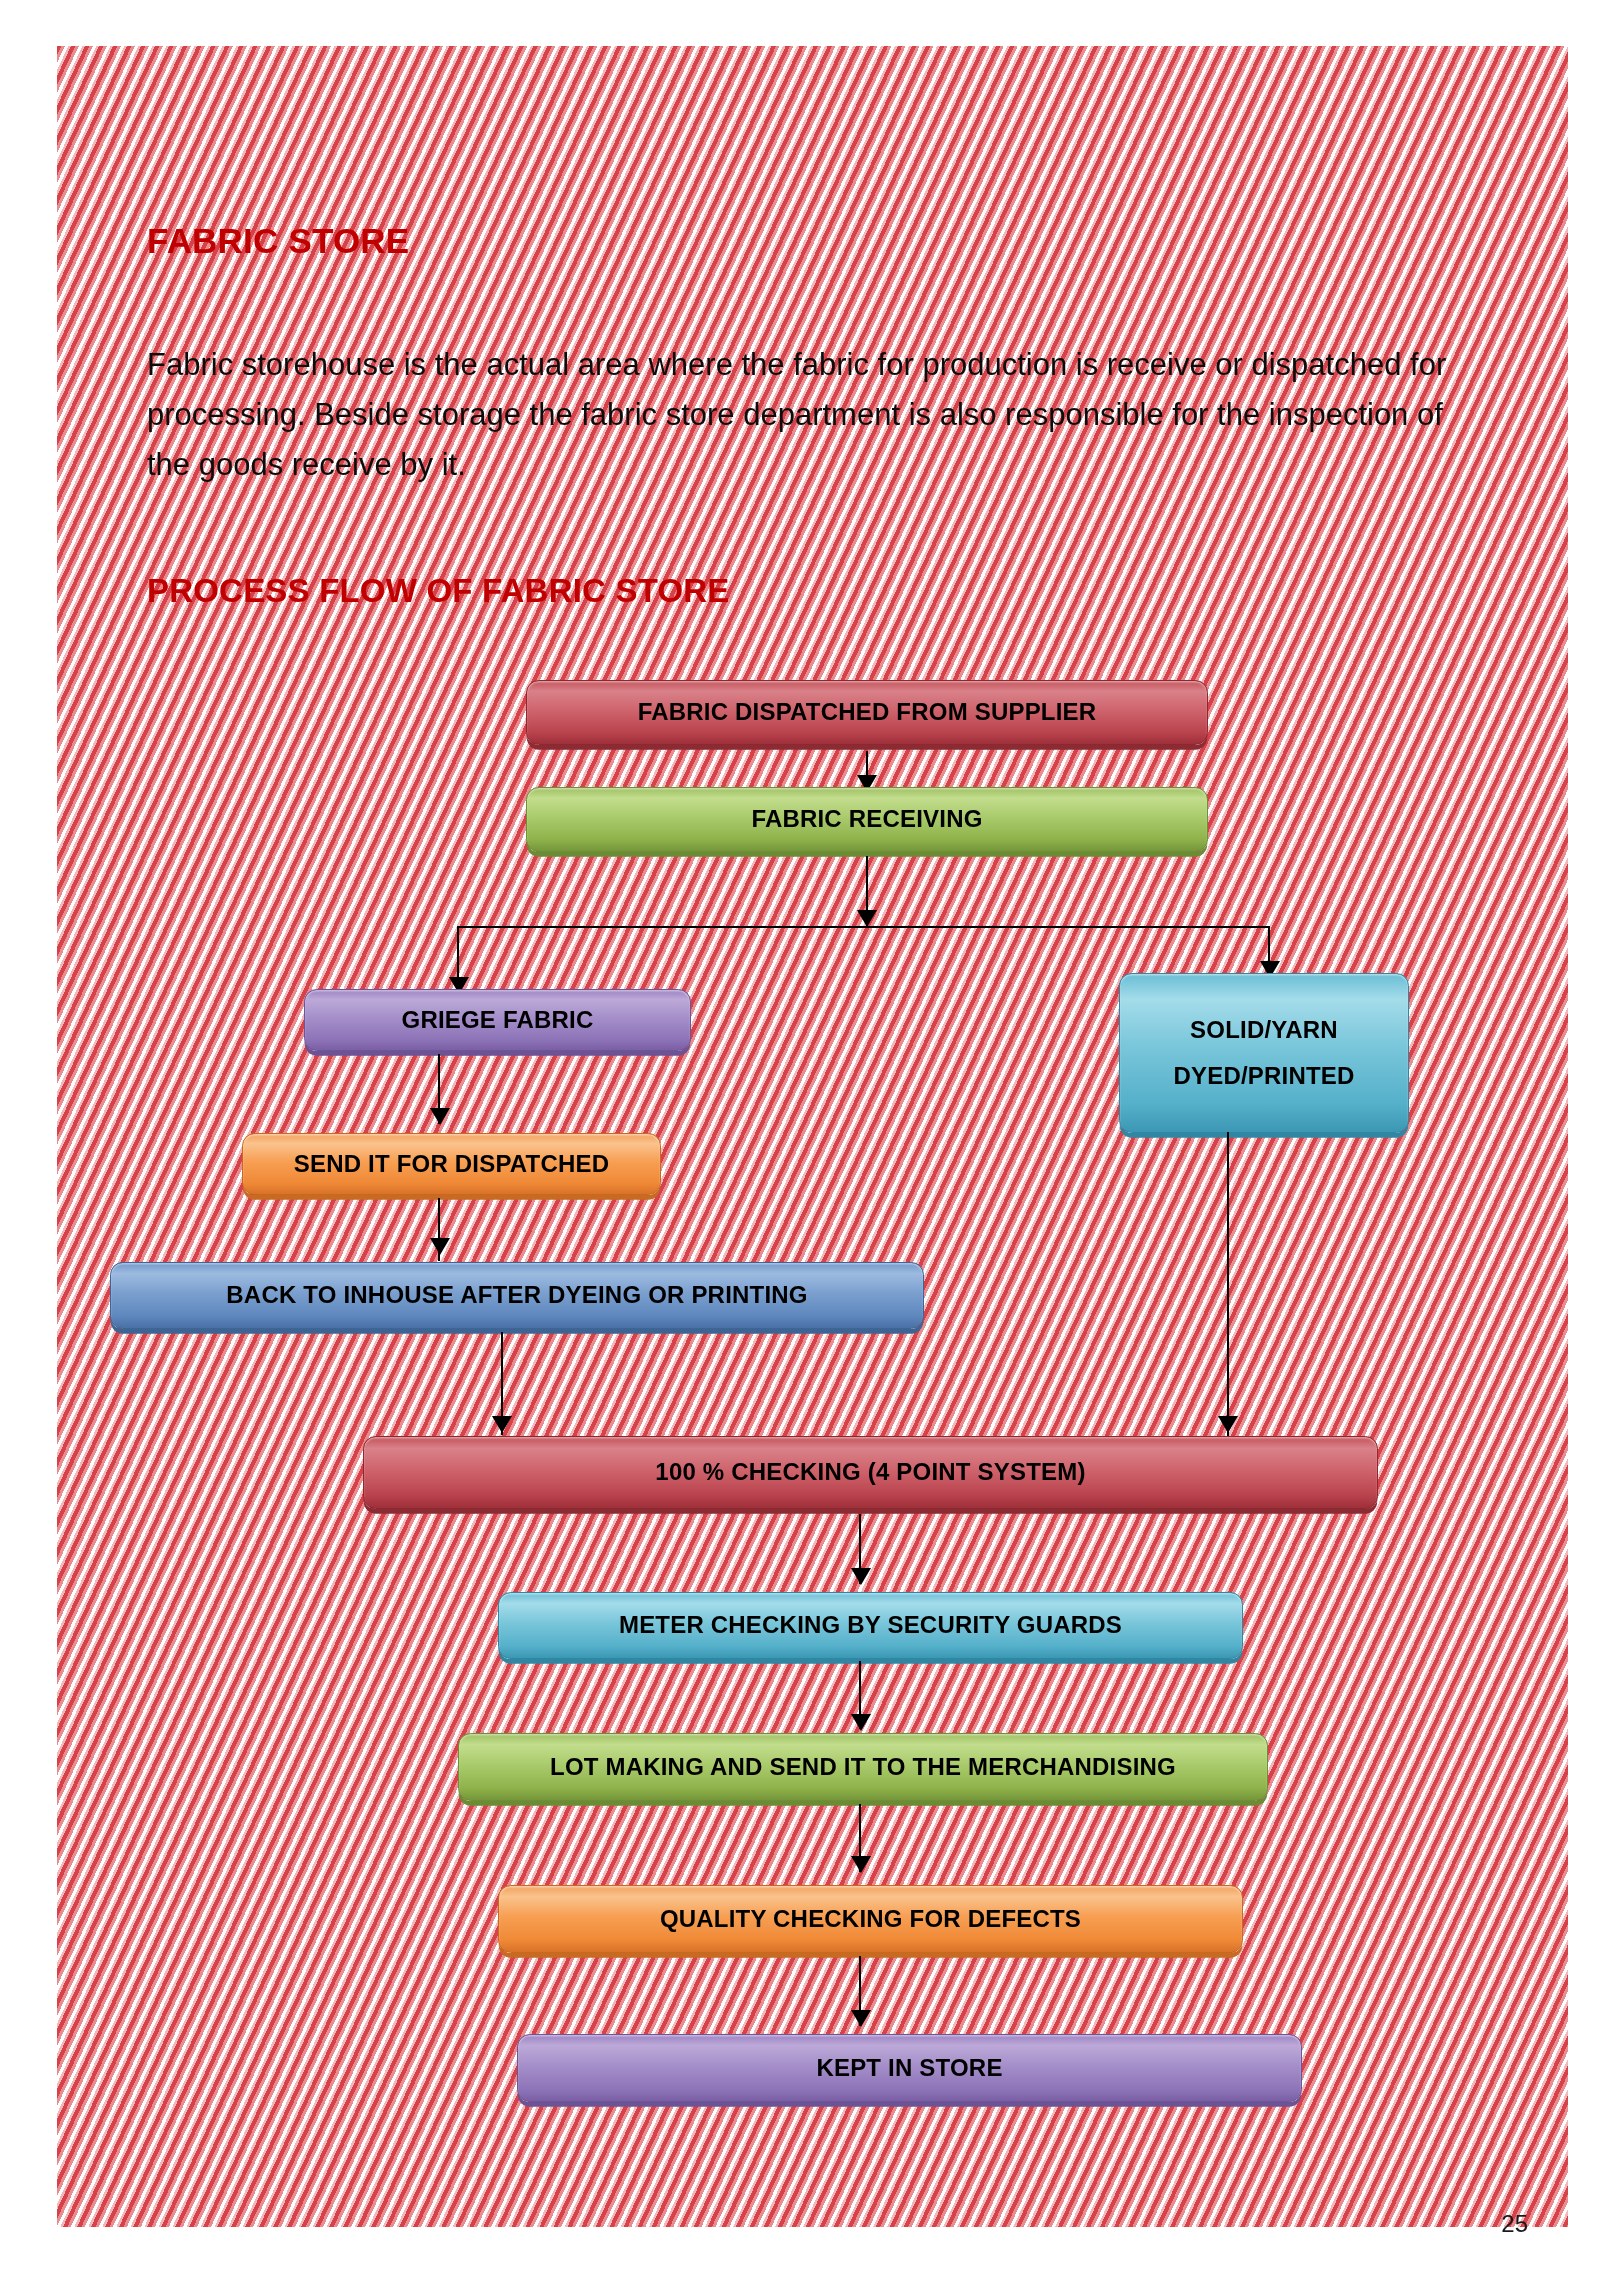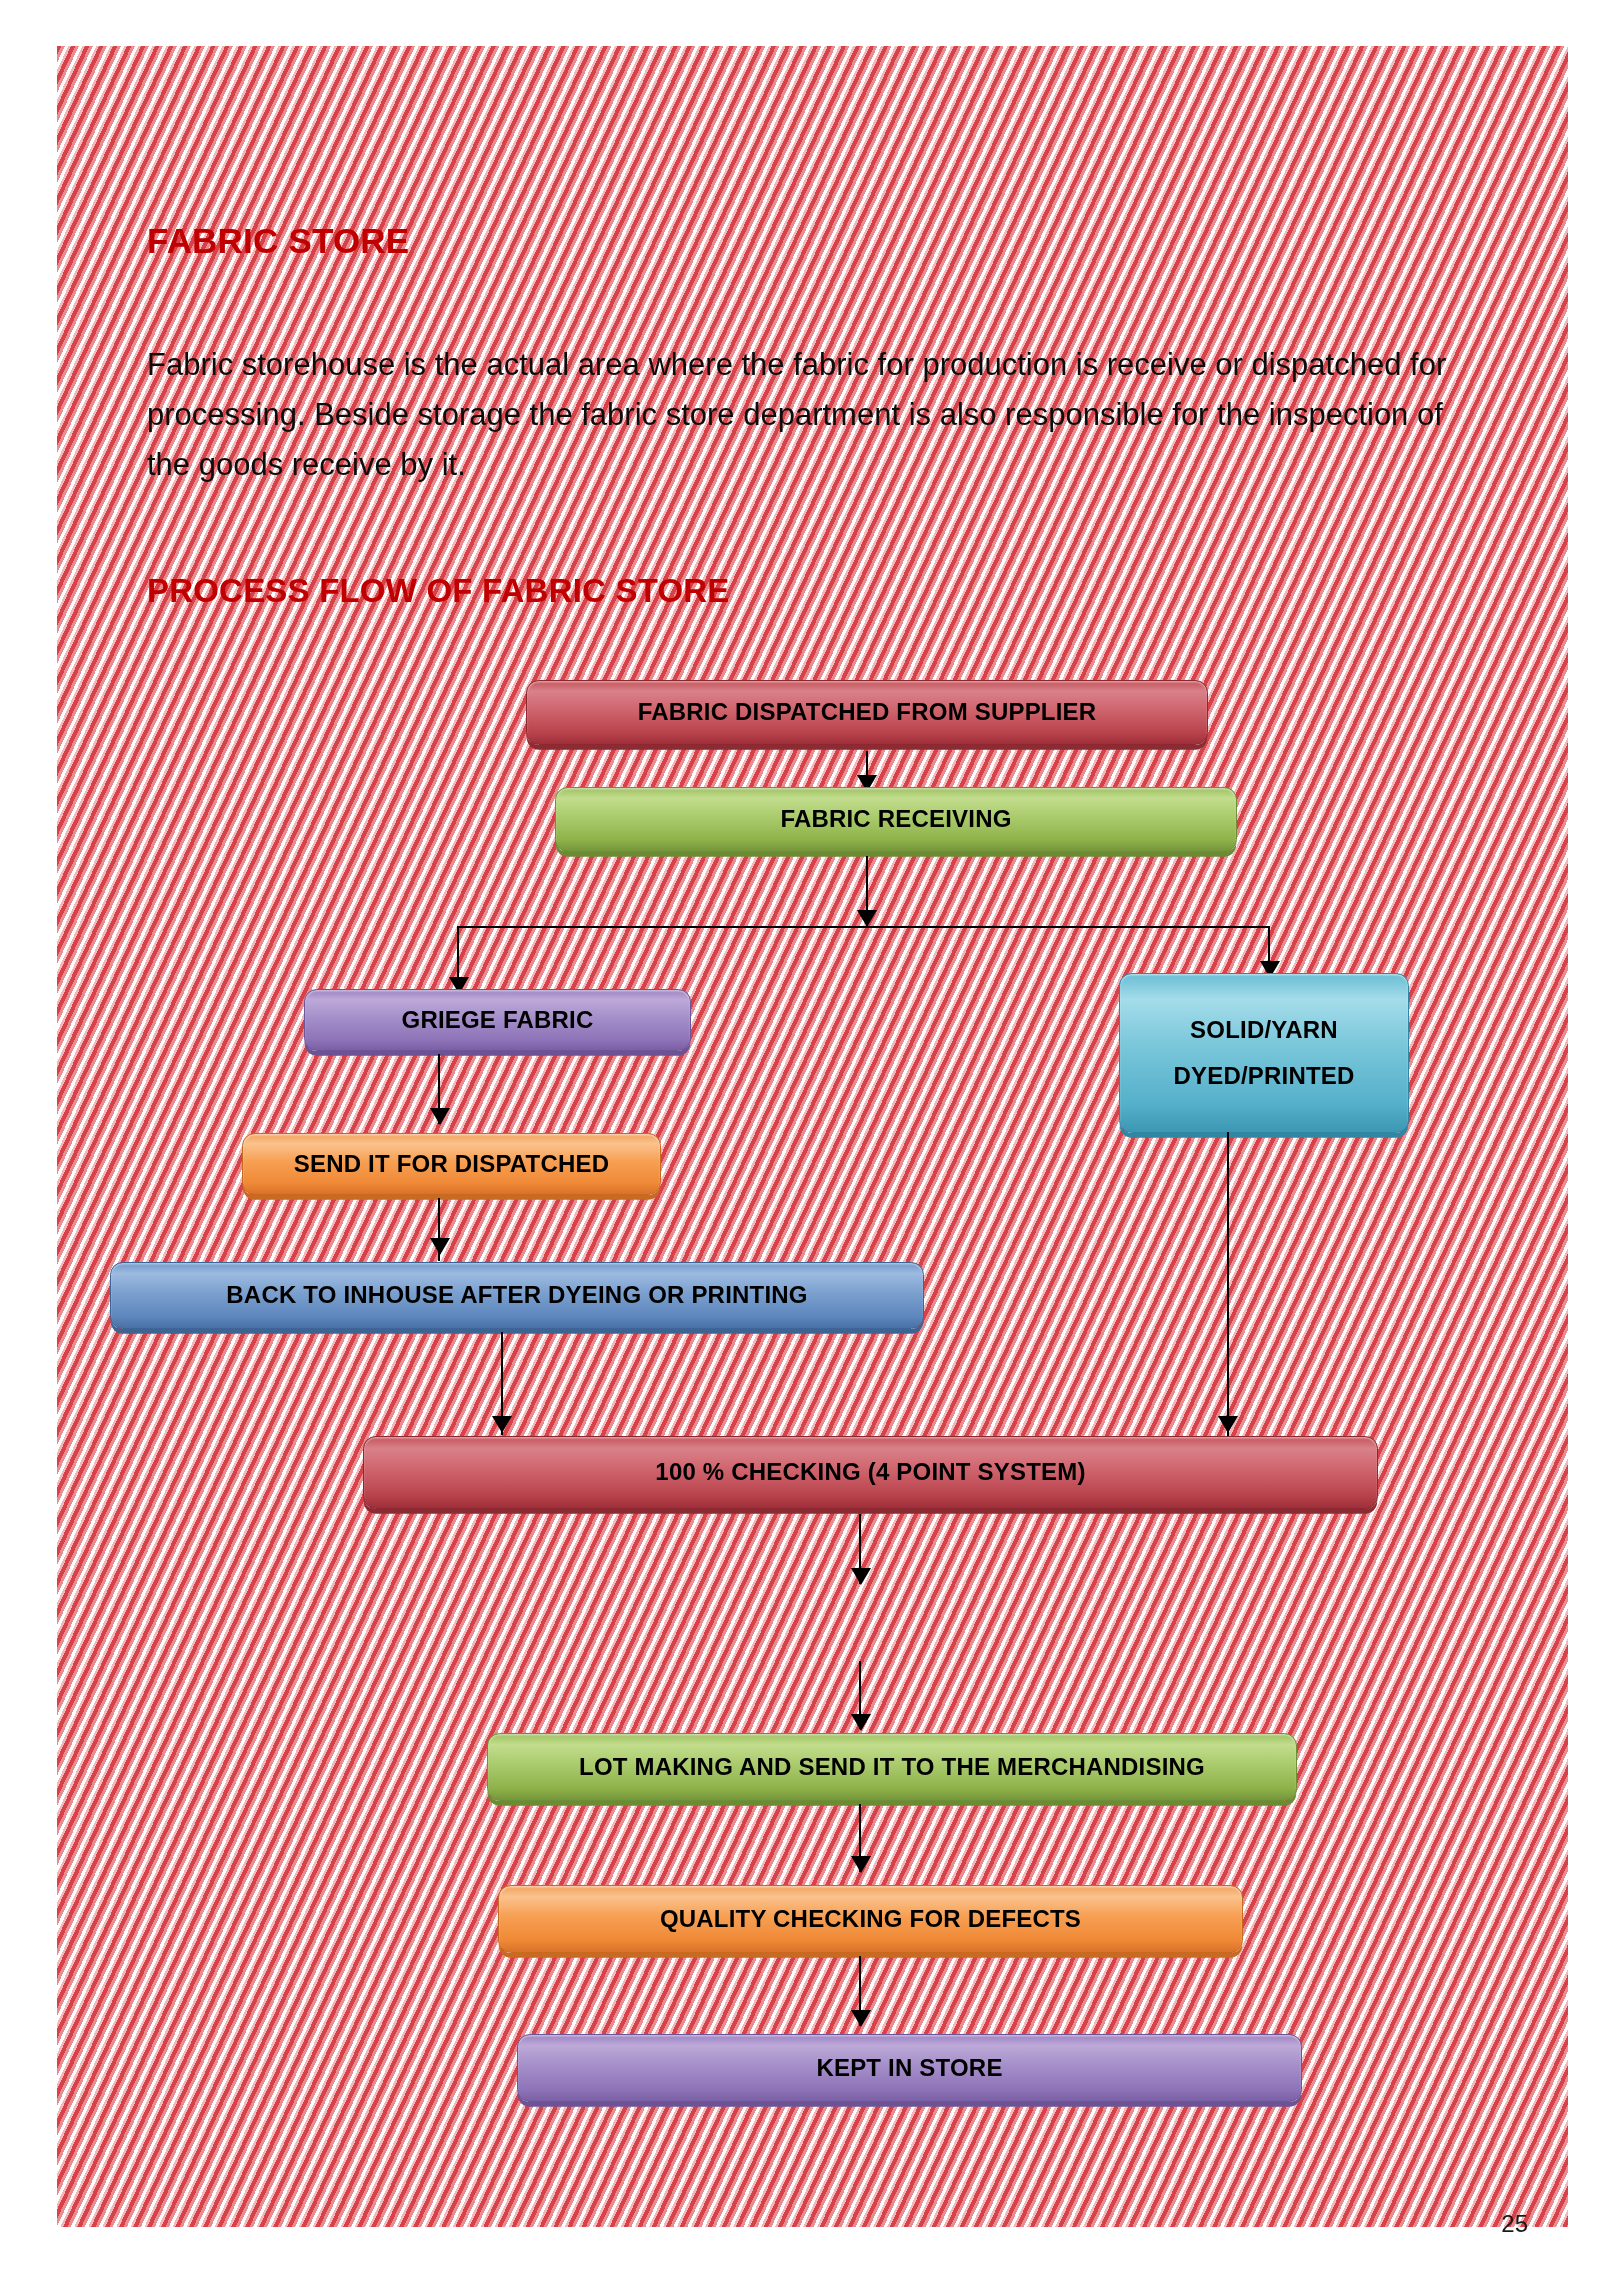--- a/index.html
+++ b/index.html
@@ -91,21 +91,20 @@
     background:linear-gradient(to bottom,
       #c4525a 0%, #d98189 16%, #cf646d 46%, #b9434d 82%, #9e2f39 100%);
     border-color:#8d2830;
     box-shadow:0 5.5px 0 -0.8px #8b2b33, inset 0 1.6px 1.6px rgba(255,255,255,.45);
   }
   .sk-green{
     background:linear-gradient(to bottom,
       #9dbf60 0%, #c2dd8d 16%, #aacb6c 46%, #8fb24b 82%, #74963a 100%);
     border-color:#6d8f36;
     box-shadow:0 5.5px 0 -0.8px #6b8c35, inset 0 1.6px 1.6px rgba(255,255,255,.45);
-    margin-left:29px;
   }
   .sk-purple{
     background:linear-gradient(to bottom,
       #9b82c2 0%, #bda9d8 16%, #a58fca 46%, #8e74b8 82%, #7a5fa4 100%);
     border-color:#6e5597;
     box-shadow:0 5.5px 0 -0.8px #6c5396, inset 0 1.6px 1.6px rgba(255,255,255,.45);
     margin-left:27px;
   }
   .sk-orange{
     background:linear-gradient(to bottom,
@@ -191,20 +190,21 @@
   <div class="arrowhead" style="left:492px; top:1416px;"></div>
 
   <div class="conn conn-v" style="left:1227px; top:1132px; height:304px;"></div>
   <div class="arrowhead" style="left:1218px; top:1416px;"></div>
 
   <div class="node sk-red" style="left:363px; top:1436px; width:1015px; height:73px;">100 % CHECKING (4 POINT SYSTEM)</div>
 
   <div class="conn conn-v" style="left:859px; top:1514px; height:70px;"></div>
   <div class="arrowhead" style="left:851px; top:1568px;"></div>
 
+  <div class="node sk-cyan" style="left:498px; top:1592px; width:745px; height:67px;">METER CHECKING BY SECURITY GUARDS</div>
 
   <div class="conn conn-v" style="left:859px; top:1661px; height:68px;"></div>
   <div class="arrowhead" style="left:851px; top:1714px;"></div>
 
   <div class="node sk-green" style="left:458px; top:1733px; width:810px; height:68px;">LOT MAKING AND SEND IT TO THE MERCHANDISING</div>
 
   <div class="conn conn-v" style="left:859px; top:1804px; height:68px;"></div>
   <div class="arrowhead" style="left:851px; top:1856px;"></div>
 
   <div class="node sk-orange" style="left:498px; top:1885px; width:745px; height:68px;">QUALITY CHECKING FOR DEFECTS</div>

